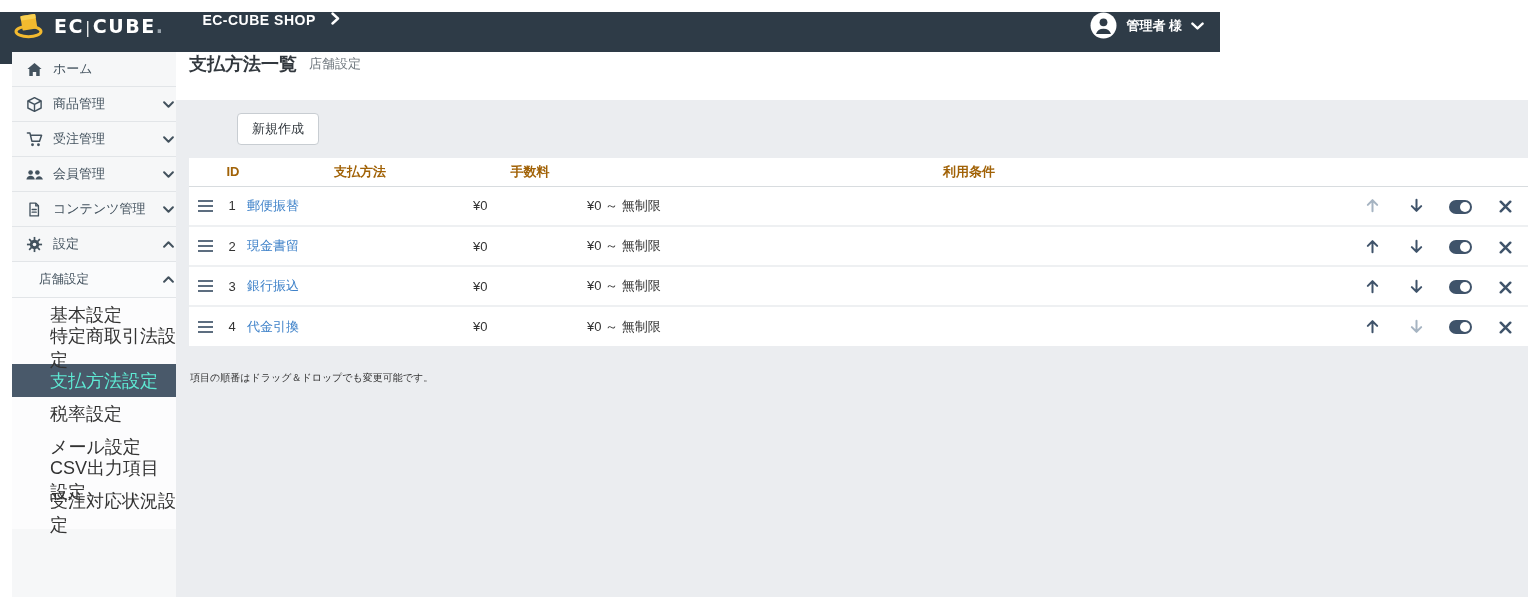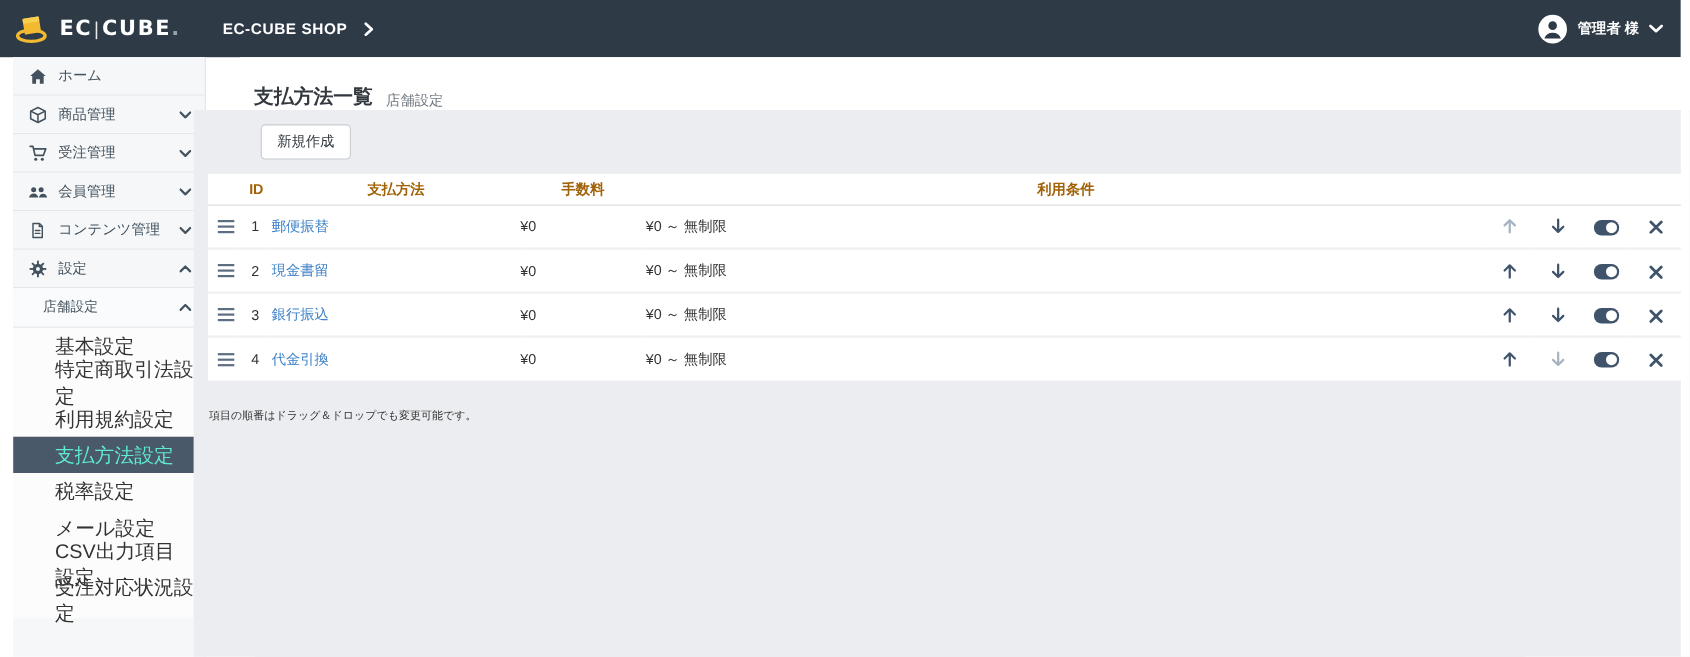--- a/index.html
+++ b/index.html
@@ -1,21 +1,21 @@
 <!DOCTYPE html>
 <html lang="ja"><head>
 <meta charset="utf-8">
 <style>
   * { box-sizing: border-box; margin: 0; padding: 0; }
   html,body { width:1536px; height:597px; overflow:hidden;
     font-family:"Liberation Sans","DejaVu Sans",sans-serif; background:#fff; }
 
   
-  .header { position:absolute; left:0; top:0; width:1528px; height:52px;
-    background:#2e3b47; display:flex; align-items:center; padding:0 16px 0 14px; }
+  .header { position:absolute; left:0; top:12px; width:1220px; height:52px;
+    background:#2e3b47; display:flex; align-items:flex-start; padding:0 16px 0 14px; }
   .brand { display:flex; align-items:center; gap:9px; cursor:pointer; }
   .brand-text { color:#fff; font-weight:bold; font-size:19px; letter-spacing:1.5px;
     font-family:"DejaVu Sans","Liberation Sans",sans-serif; }
   .logo-bar { font-weight:normal; font-size:16px; opacity:.9; margin:0 1px; }
   .logo-dot { color:#96a1aa; }
   .shop-name { color:#fff; font-weight:bold; font-size:14px; letter-spacing:.5px;
     margin-left:38px; cursor:pointer; }
   .header-chev { margin-left:15px; display:flex; }
   .user-menu { margin-left:auto; display:flex; align-items:center; gap:9px;
     color:#fff; font-weight:bold; font-size:13px; cursor:pointer; }
@@ -34,21 +34,21 @@
     padding:0 12px 0 27px; border-bottom:1px solid #e2e5e8;
     font-size:12.5px; color:#43525e; background:#fafbfc; cursor:pointer; }
   .subnav { list-style:none; background:#fcfcfd; }
   .subnav li { height:33px; display:flex; align-items:center;
     padding:0 10px 0 38px; font-size:18px; color:#333; cursor:pointer; }
   .subnav li.active { background:#49596a; color:#5eead4; }
 
   
   .main { position:absolute; left:176px; top:52px; right:0; bottom:0; }
   .page-header { height:48px; background:#fff; display:flex;
-    align-items:flex-end; padding-left:13px;margin-left:42px; }
+    align-items:flex-start; padding-left:13px; }
   .page-title { font-size:18px; font-weight:bold; color:#32383e; }
   .page-subtitle { font-size:13px; color:#6f777e; margin-left:12px; margin-top:3px; }
   .content { position:absolute; top:48px; left:0; right:0; bottom:0;
     background:#ebedf0; padding:13px 7px 0 13px; }
   .btn-new { background:#fff; border:1px solid #c8cdd2; border-radius:4px;
     padding:6px 14px; font-size:13px; color:#32383e; cursor:pointer;
     font-family:inherit;margin-left:48px; }
 
   table { width:100%; border-collapse:collapse; margin-top:13px;
     background:#fff; table-layout:fixed; }
@@ -228,21 +228,20 @@
     <span class="nav-chevron chev-up">
       <svg width="11" height="7" viewBox="0 0 10 6">
           <path d="M1 1l4 4 4-4" fill="none" stroke="currentColor" stroke-width="1.8" stroke-linecap="round" stroke-linejoin="round"></path>
         </svg>
     </span>
   </div>
 
   <ul class="subnav">
     <li>基本設定</li>
     <li>特定商取引法設定</li>
-    <li>利用規約設定</li>
     <li class="active">支払方法設定</li>
     <li>税率設定</li>
     <li>メール設定</li>
     <li>CSV出力項目設定</li>
     <li>受注対応状況設定</li>
   </ul>
 </div>
 
 <div class="main">
   <div class="page-header">

